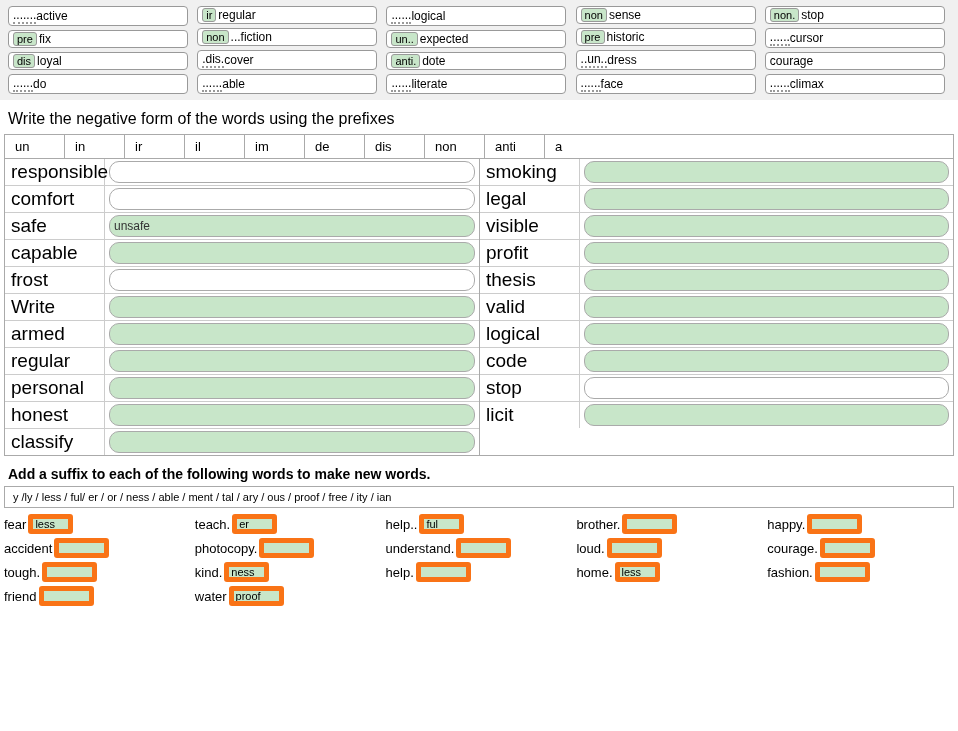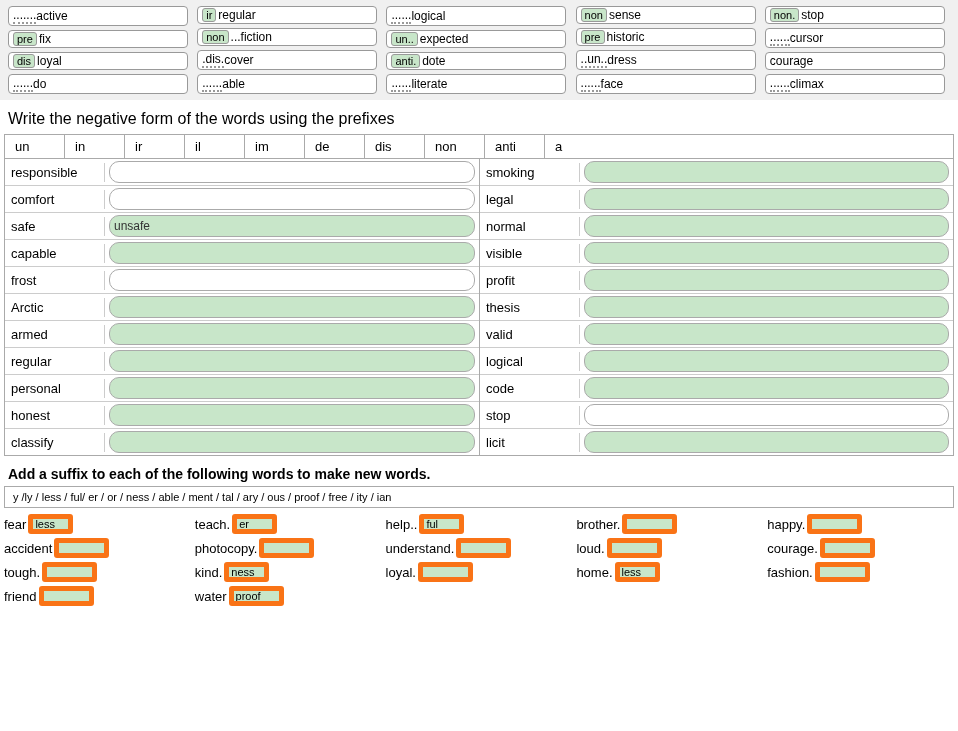--- a/index.html
+++ b/index.html
@@ -85,21 +85,21 @@
     .ex-row {
       display: flex;
       align-items: center;
       border-bottom: 1px solid #ccc;
       min-height: 26px;
     }
     .ex-row:last-child { border-bottom: none; }
     .ex-word {
       width: 100px;
       padding: 2px 6px;
-      font-size: 13px;
+      font-size: 19px;
       border-right: 1px solid #ccc;
       flex-shrink: 0;
     }
     .ex-input {
       flex: 1;
       height: 22px;
       border: 1px solid #aaa;
       border-radius: 10px;
       margin: 2px 4px;
       background: #fff;
@@ -273,21 +273,21 @@
       <div class="ex-word">capable</div>
       <input class="ex-input filled-green" type="text" value="" style="">
     </div>
 
     <div class="ex-row">
       <div class="ex-word">frost</div>
       <input class="ex-input" type="text" value="" style="">
     </div>
 
     <div class="ex-row">
-      <div class="ex-word">Arctic</div>
+      <div class="ex-word">Write</div>
       <input class="ex-input filled-green" type="text" value="" style="">
     </div>
 
     <div class="ex-row">
       <div class="ex-word">armed</div>
       <input class="ex-input filled-green" type="text" value="" style="">
     </div>
 
     <div class="ex-row">
       <div class="ex-word">regular</div>
@@ -315,24 +315,20 @@
     <div class="ex-row">
       <div class="ex-word">smoking</div>
       <input class="ex-input filled-green" type="text" value="" style="">
     </div>
 
     <div class="ex-row">
       <div class="ex-word">legal</div>
       <input class="ex-input filled-green" type="text" value="" style="">
     </div>
 
-    <div class="ex-row">
-      <div class="ex-word">normal</div>
-      <input class="ex-input filled-green" type="text" value="" style="">
-    </div>
 
     <div class="ex-row">
       <div class="ex-word">visible</div>
       <input class="ex-input filled-green" type="text" value="" style="">
     </div>
 
     <div class="ex-row">
       <div class="ex-word">profit</div>
       <input class="ex-input filled-green" type="text" value="" style="">
     </div>
@@ -419,21 +415,21 @@
 
   <div class="suffix-row-item">
     <span class="suffix-word">tough.</span>
     <input class="suffix-input" type="text" value="" style="">
   </div>
   <div class="suffix-row-item">
     <span class="suffix-word">kind.</span>
     <input class="suffix-input small" type="text" value="ness" style="">
   </div>
   <div class="suffix-row-item">
-    <span class="suffix-word">loyal.</span>
+    <span class="suffix-word">help.</span>
     <input class="suffix-input" type="text" value="" style="">
   </div>
   <div class="suffix-row-item">
     <span class="suffix-word">home.</span>
     <input class="suffix-input small" type="text" value="less" style="">
   </div>
   <div class="suffix-row-item">
     <span class="suffix-word">fashion.</span>
     <input class="suffix-input" type="text" value="" style="">
   </div>

